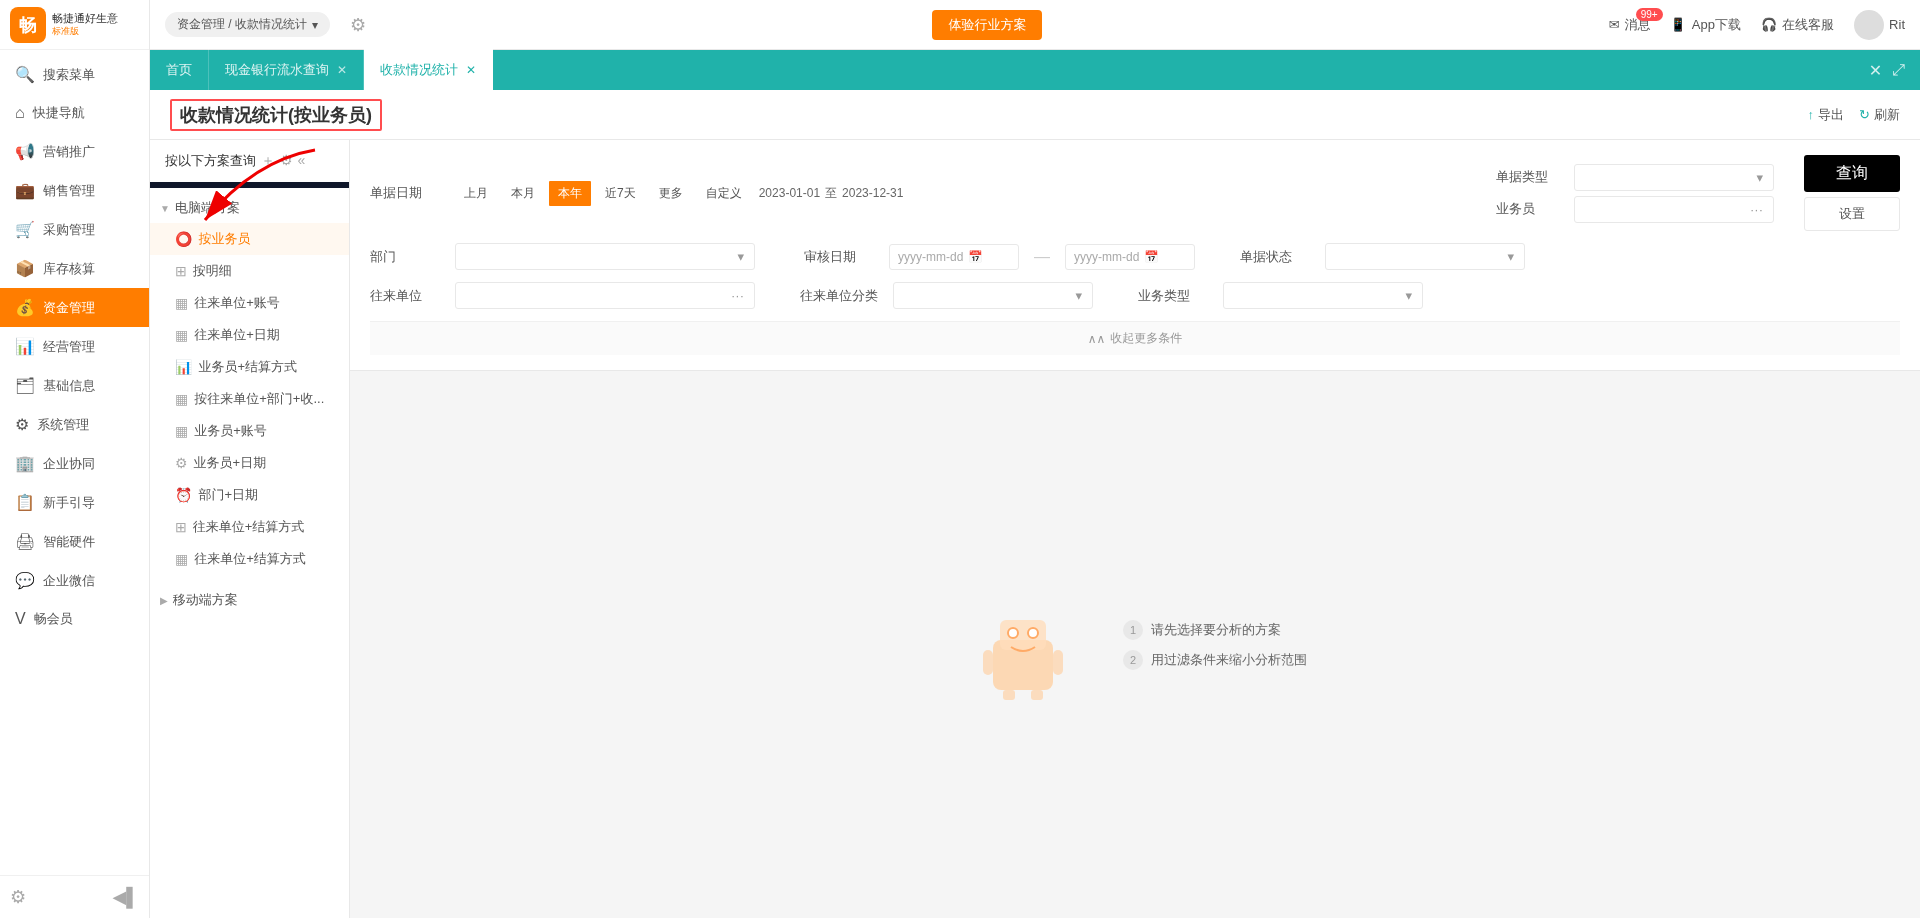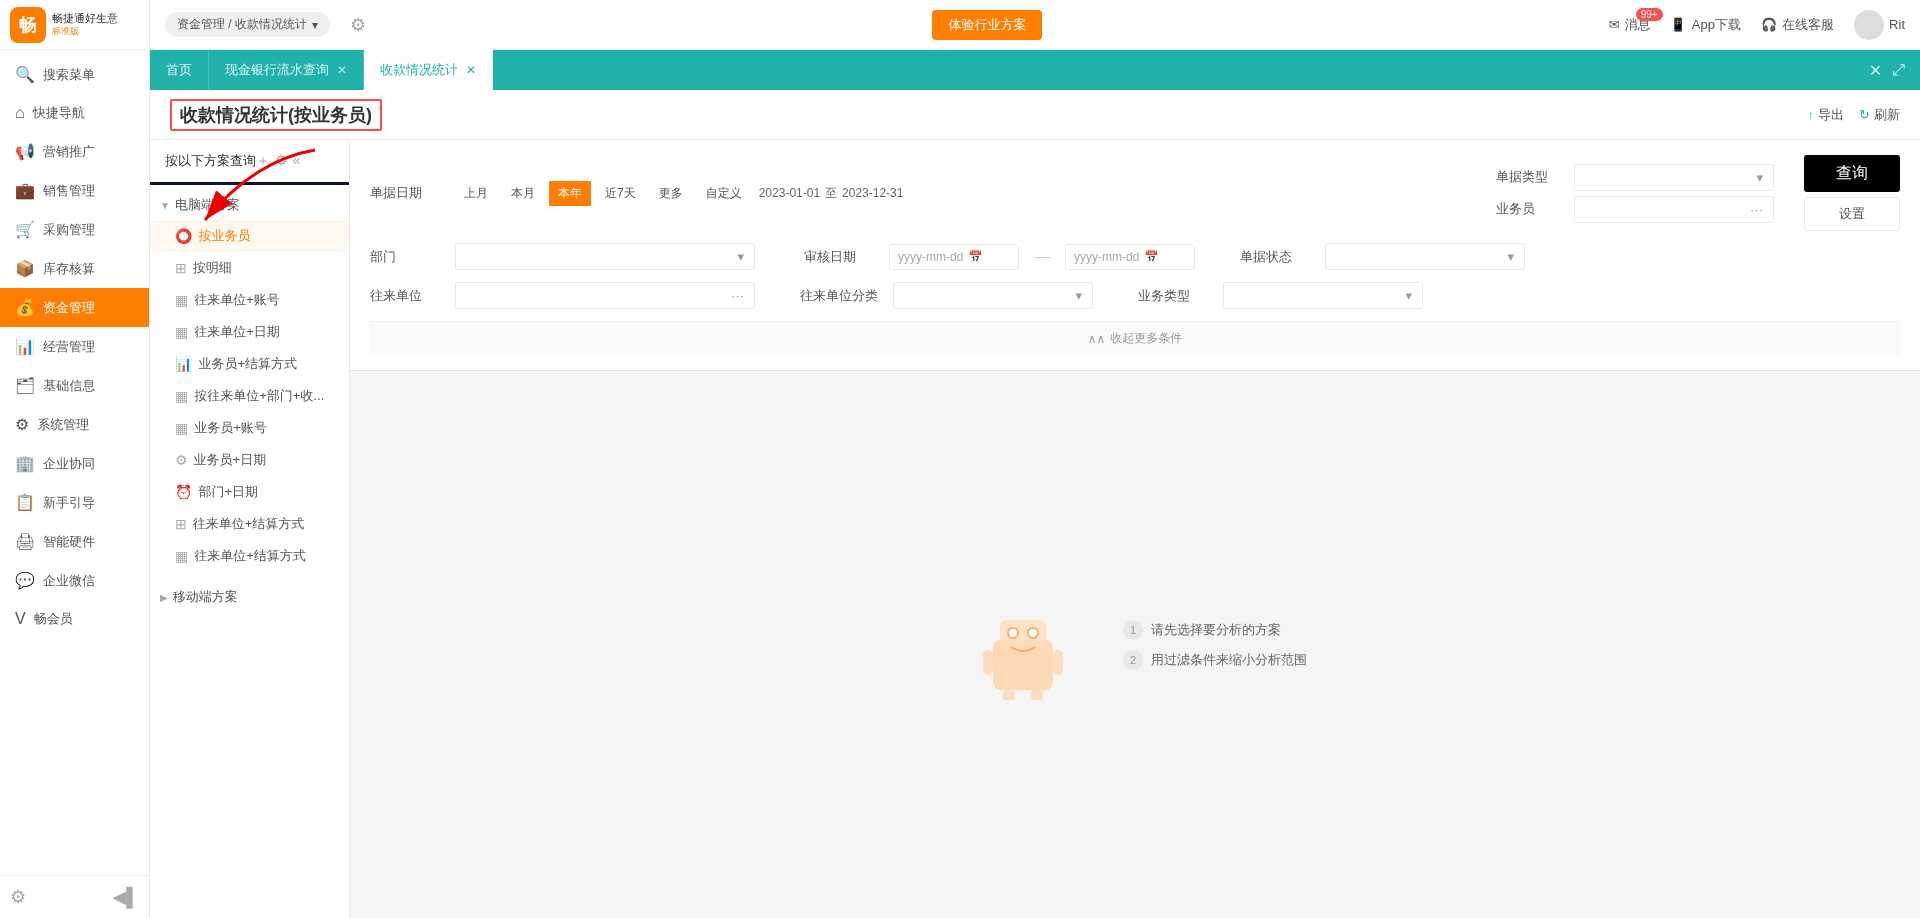--- a/index.html
+++ b/index.html
@@ -189,23 +189,24 @@
       width: 200px;
       background: #fff;
       border-right: 1px solid #e8e8e8;
       flex-shrink: 0;
       overflow-y: auto;
     }
     .scheme-header {
       display: flex;
       align-items: center;
       padding: 12px 15px;
-      border-bottom: 3px solid #0f172a;
+      border-bottom: 6px solid #0f172a;
       font-size: 13px;
       color: #333;
+      gap: 5px;
     }
     .scheme-header-icons { display: flex; gap: 5px; }
     .scheme-header-icon { color: #aaa; cursor: pointer; font-size: 14px; }
     .scheme-section { padding: 5px 0; }
     .scheme-section-header {
       display: flex;
       align-items: center;
       padding: 6px 10px;
       font-size: 13px;
       color: #555;

